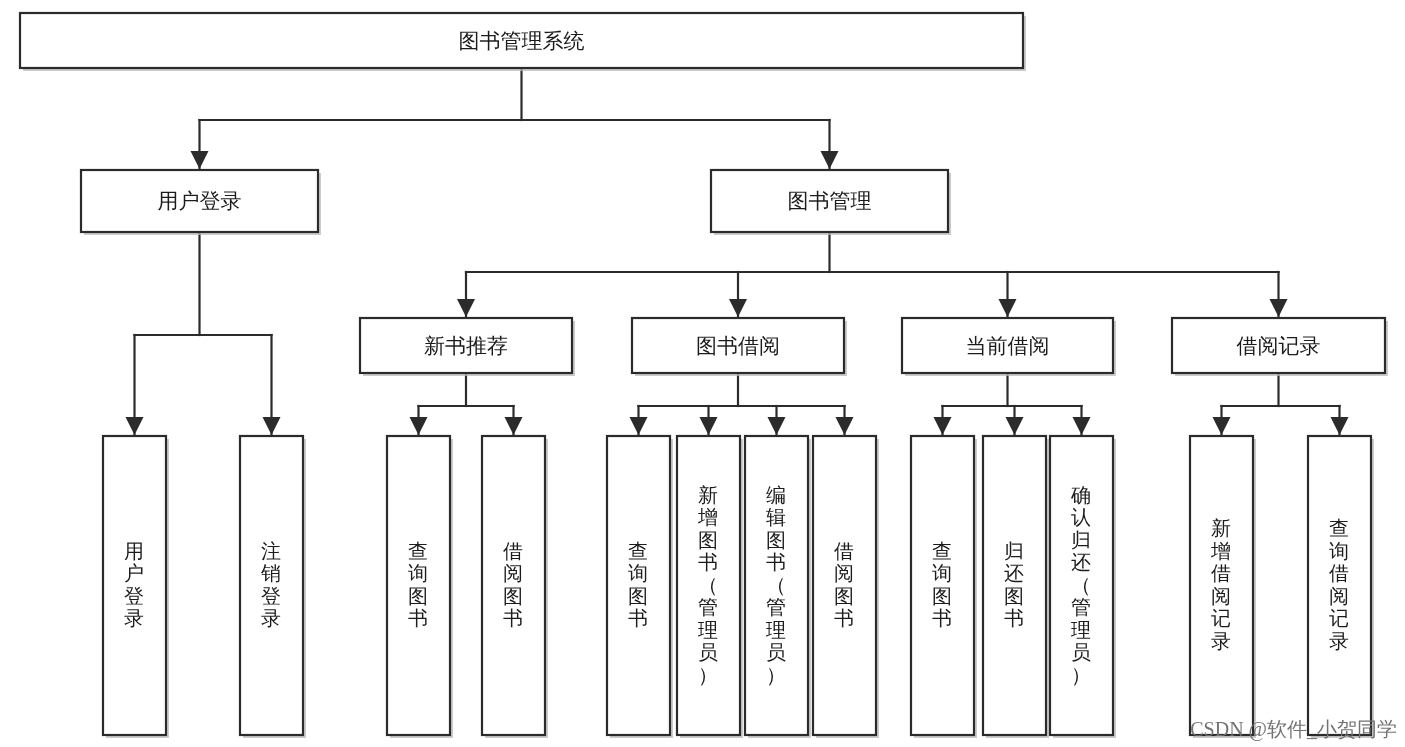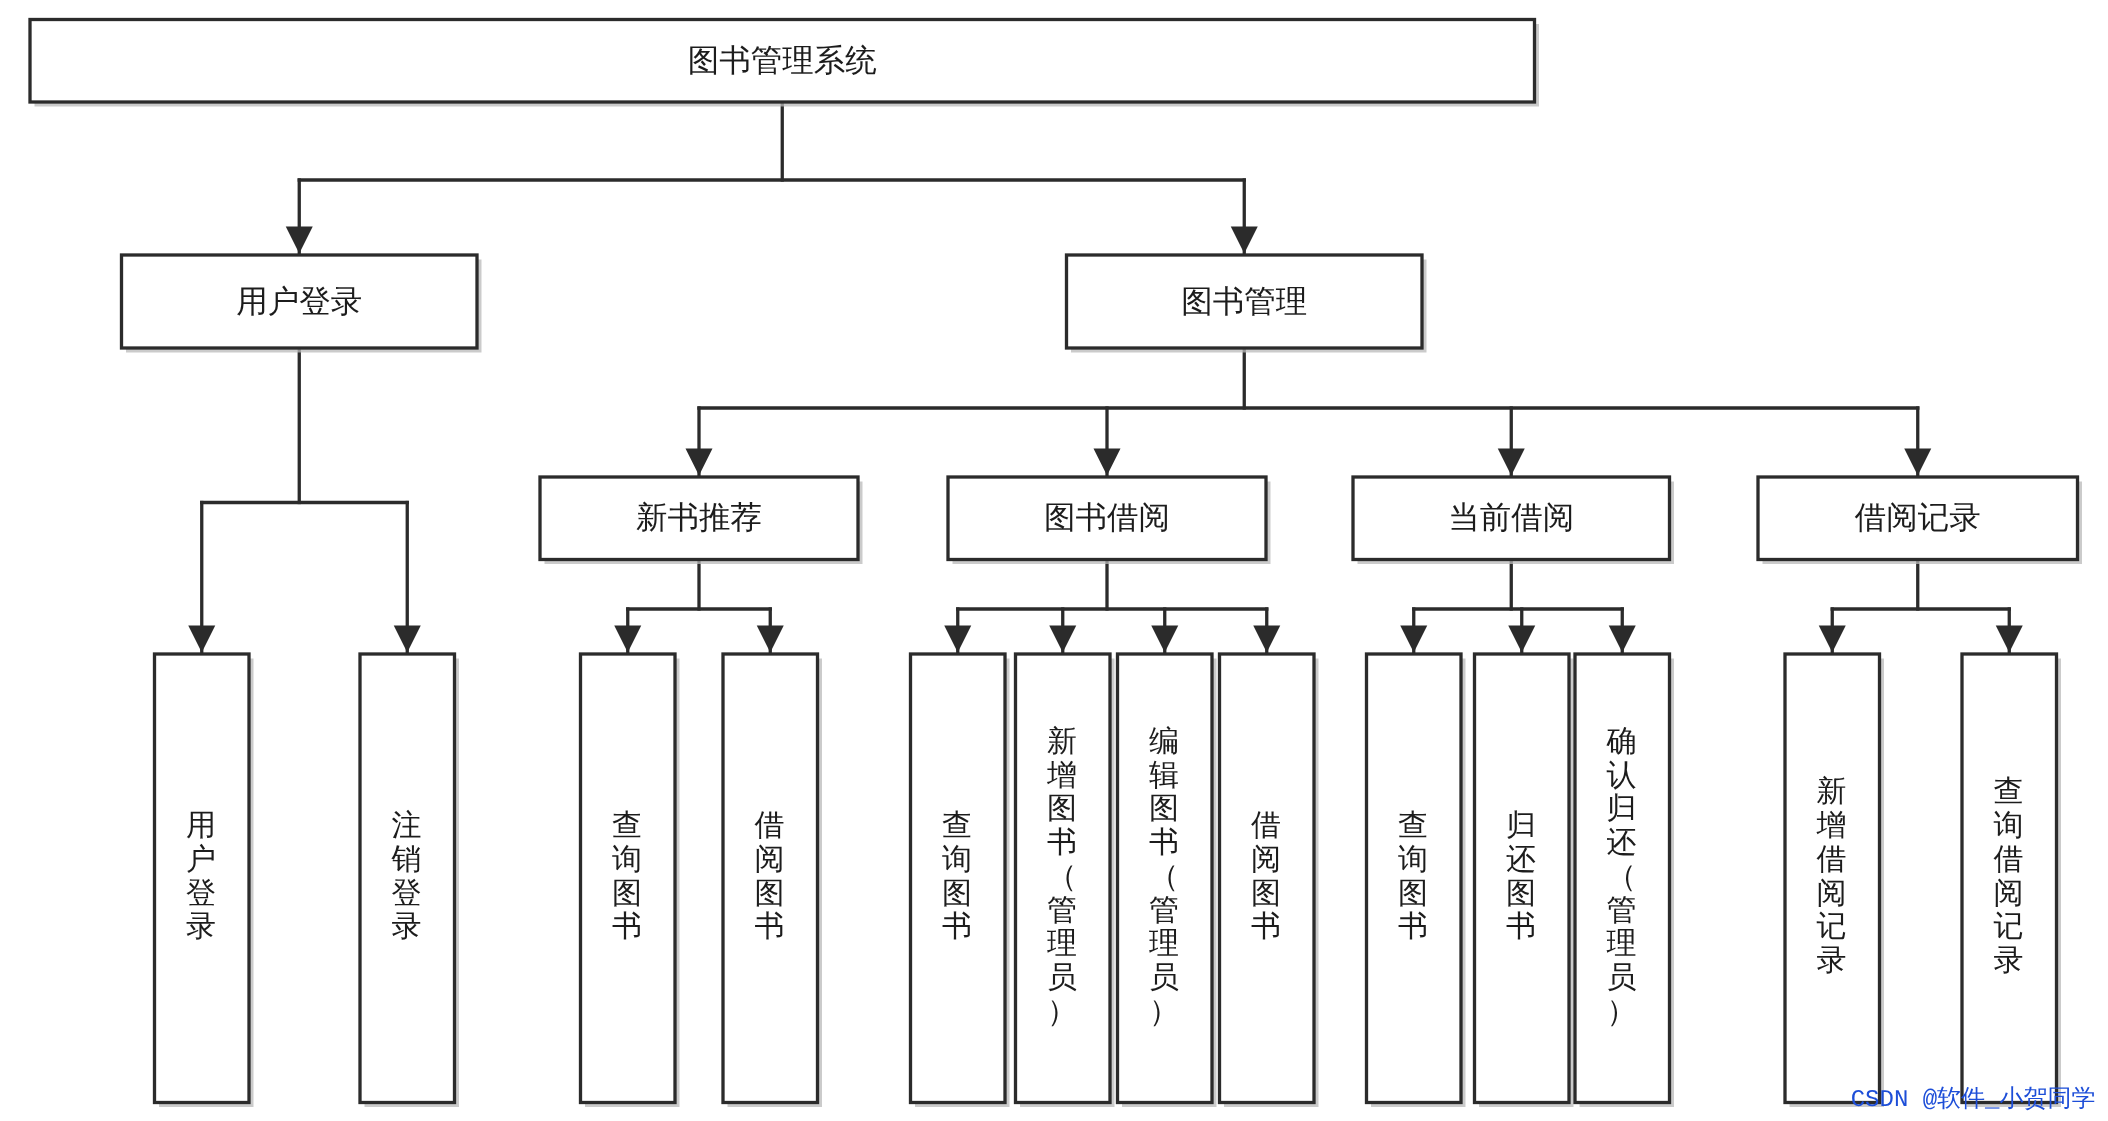--- a/index.html
+++ b/index.html
@@ -54,23 +54,23 @@
     stroke-linecap: square;
   }
   .arrow-head {
     fill: #2b2b2b;
     stroke: none;
   }
   .watermark {
     position: absolute;
     right: 8px;
     bottom: 4px;
-    color: #1d4ed8;
-    font-size: 16px;
-    font-family: Liberation Mono, monospace;
+    color: #737373;
+    font-size: 20px;
+    font-family: Liberation Serif, serif;
     white-space: nowrap;
     user-select: none;
   }
 </style>
 </head>
 <body>
 
 <div id="diagram-root">
   <svg class="tree" viewBox="0 0 1405 747">
     <g id="links-layer">

